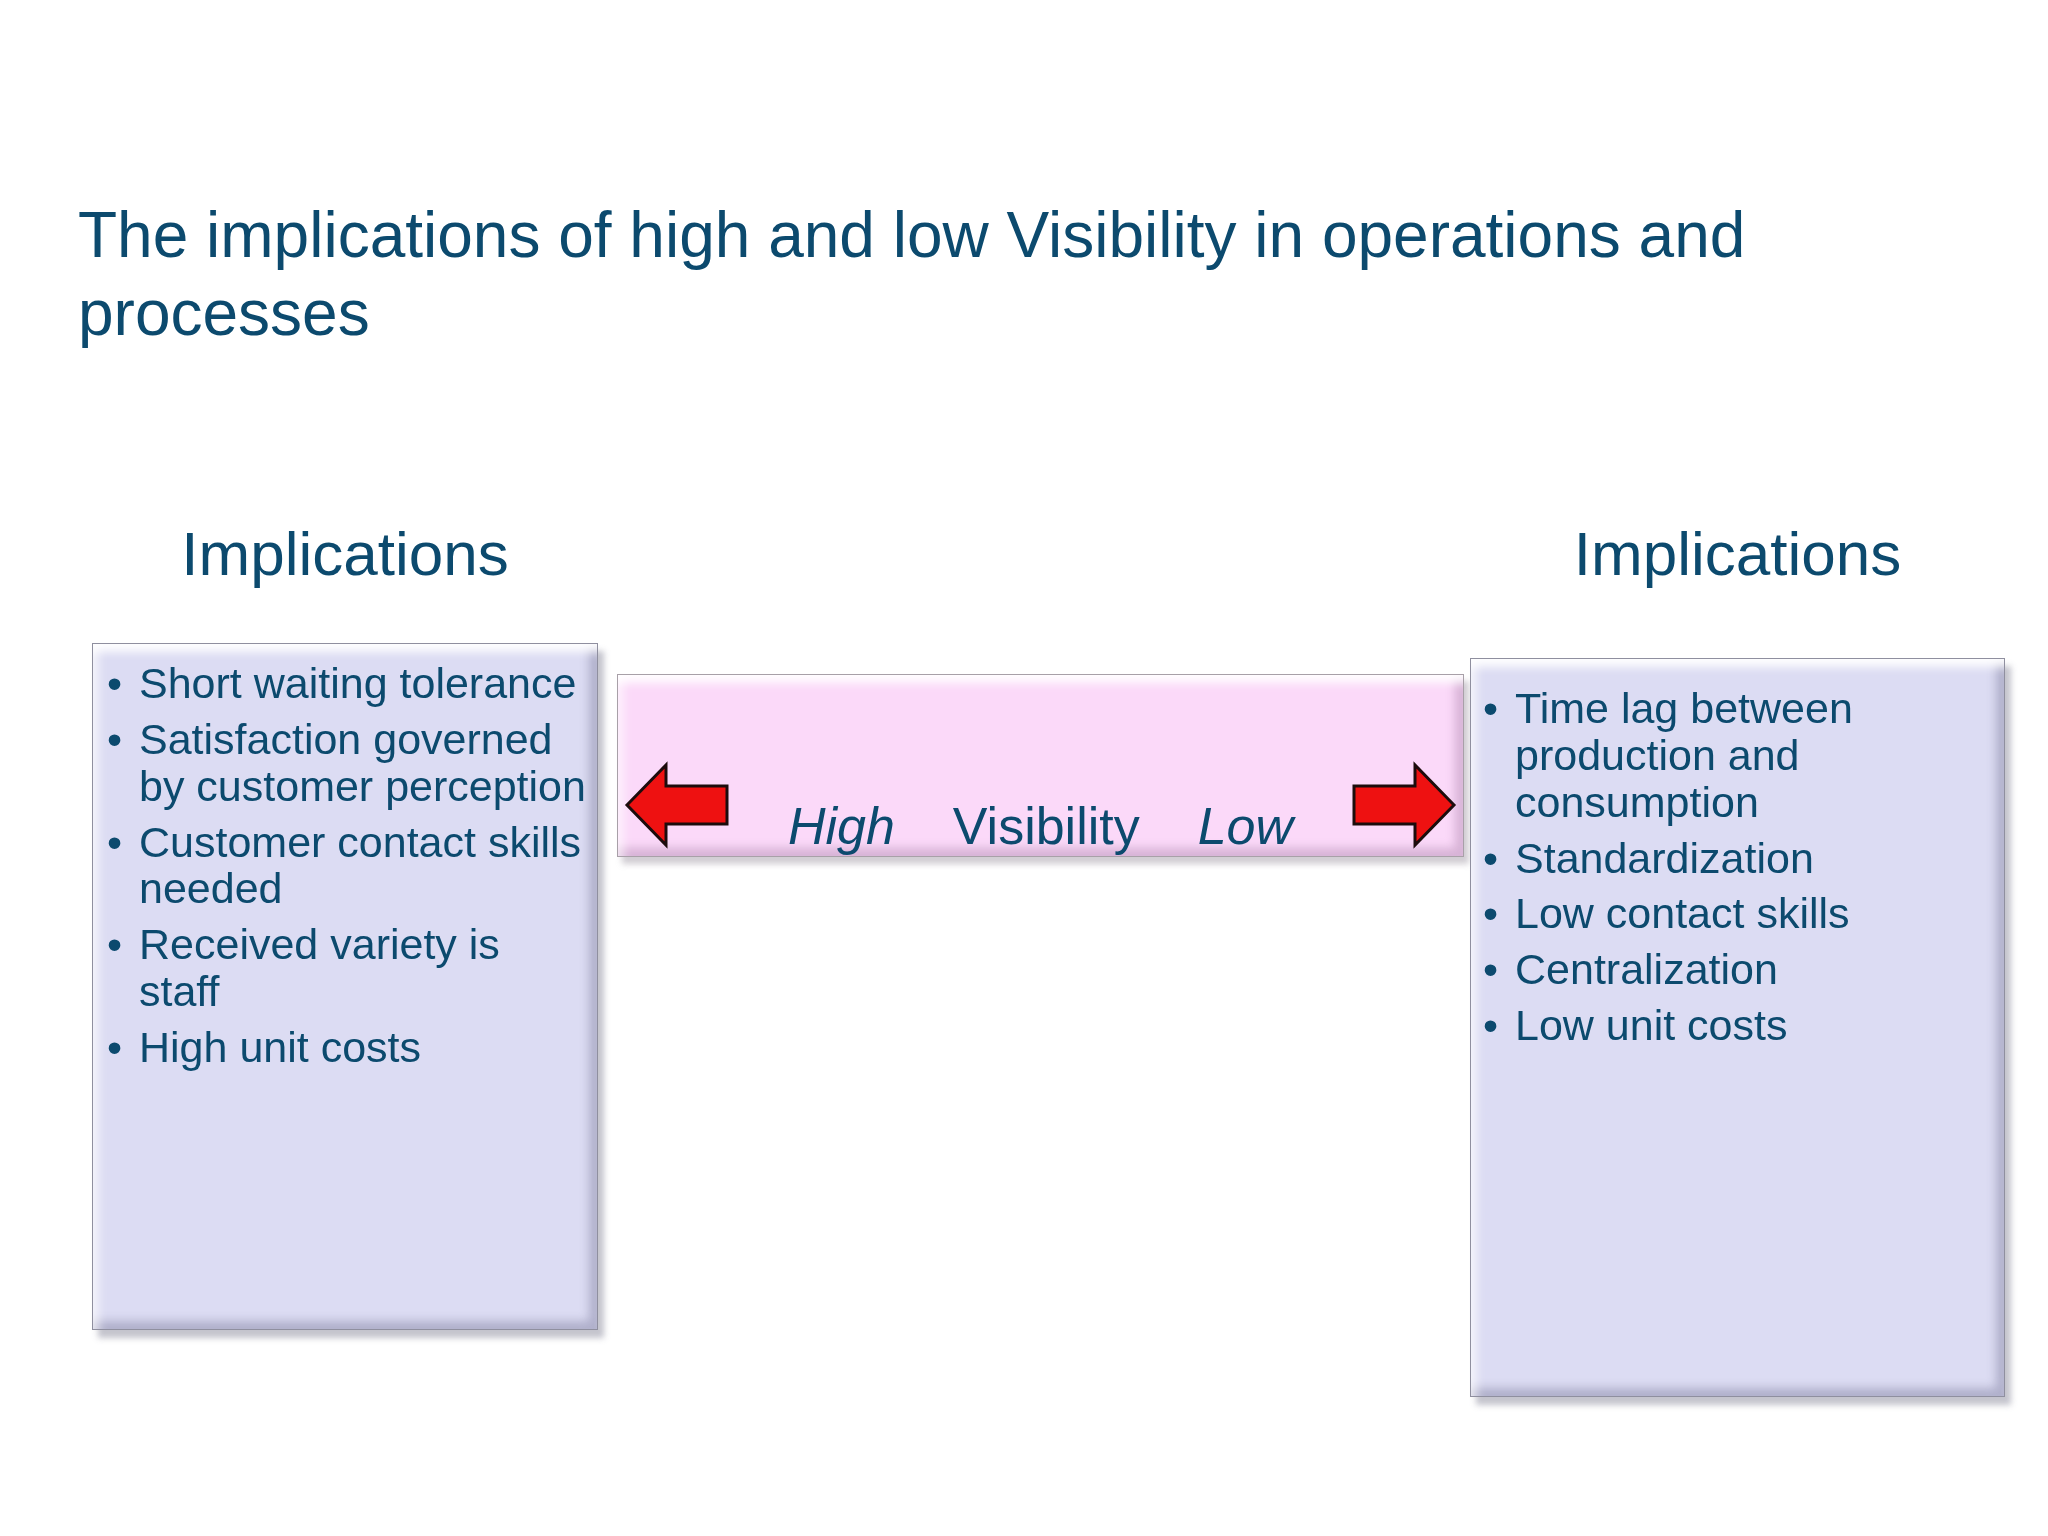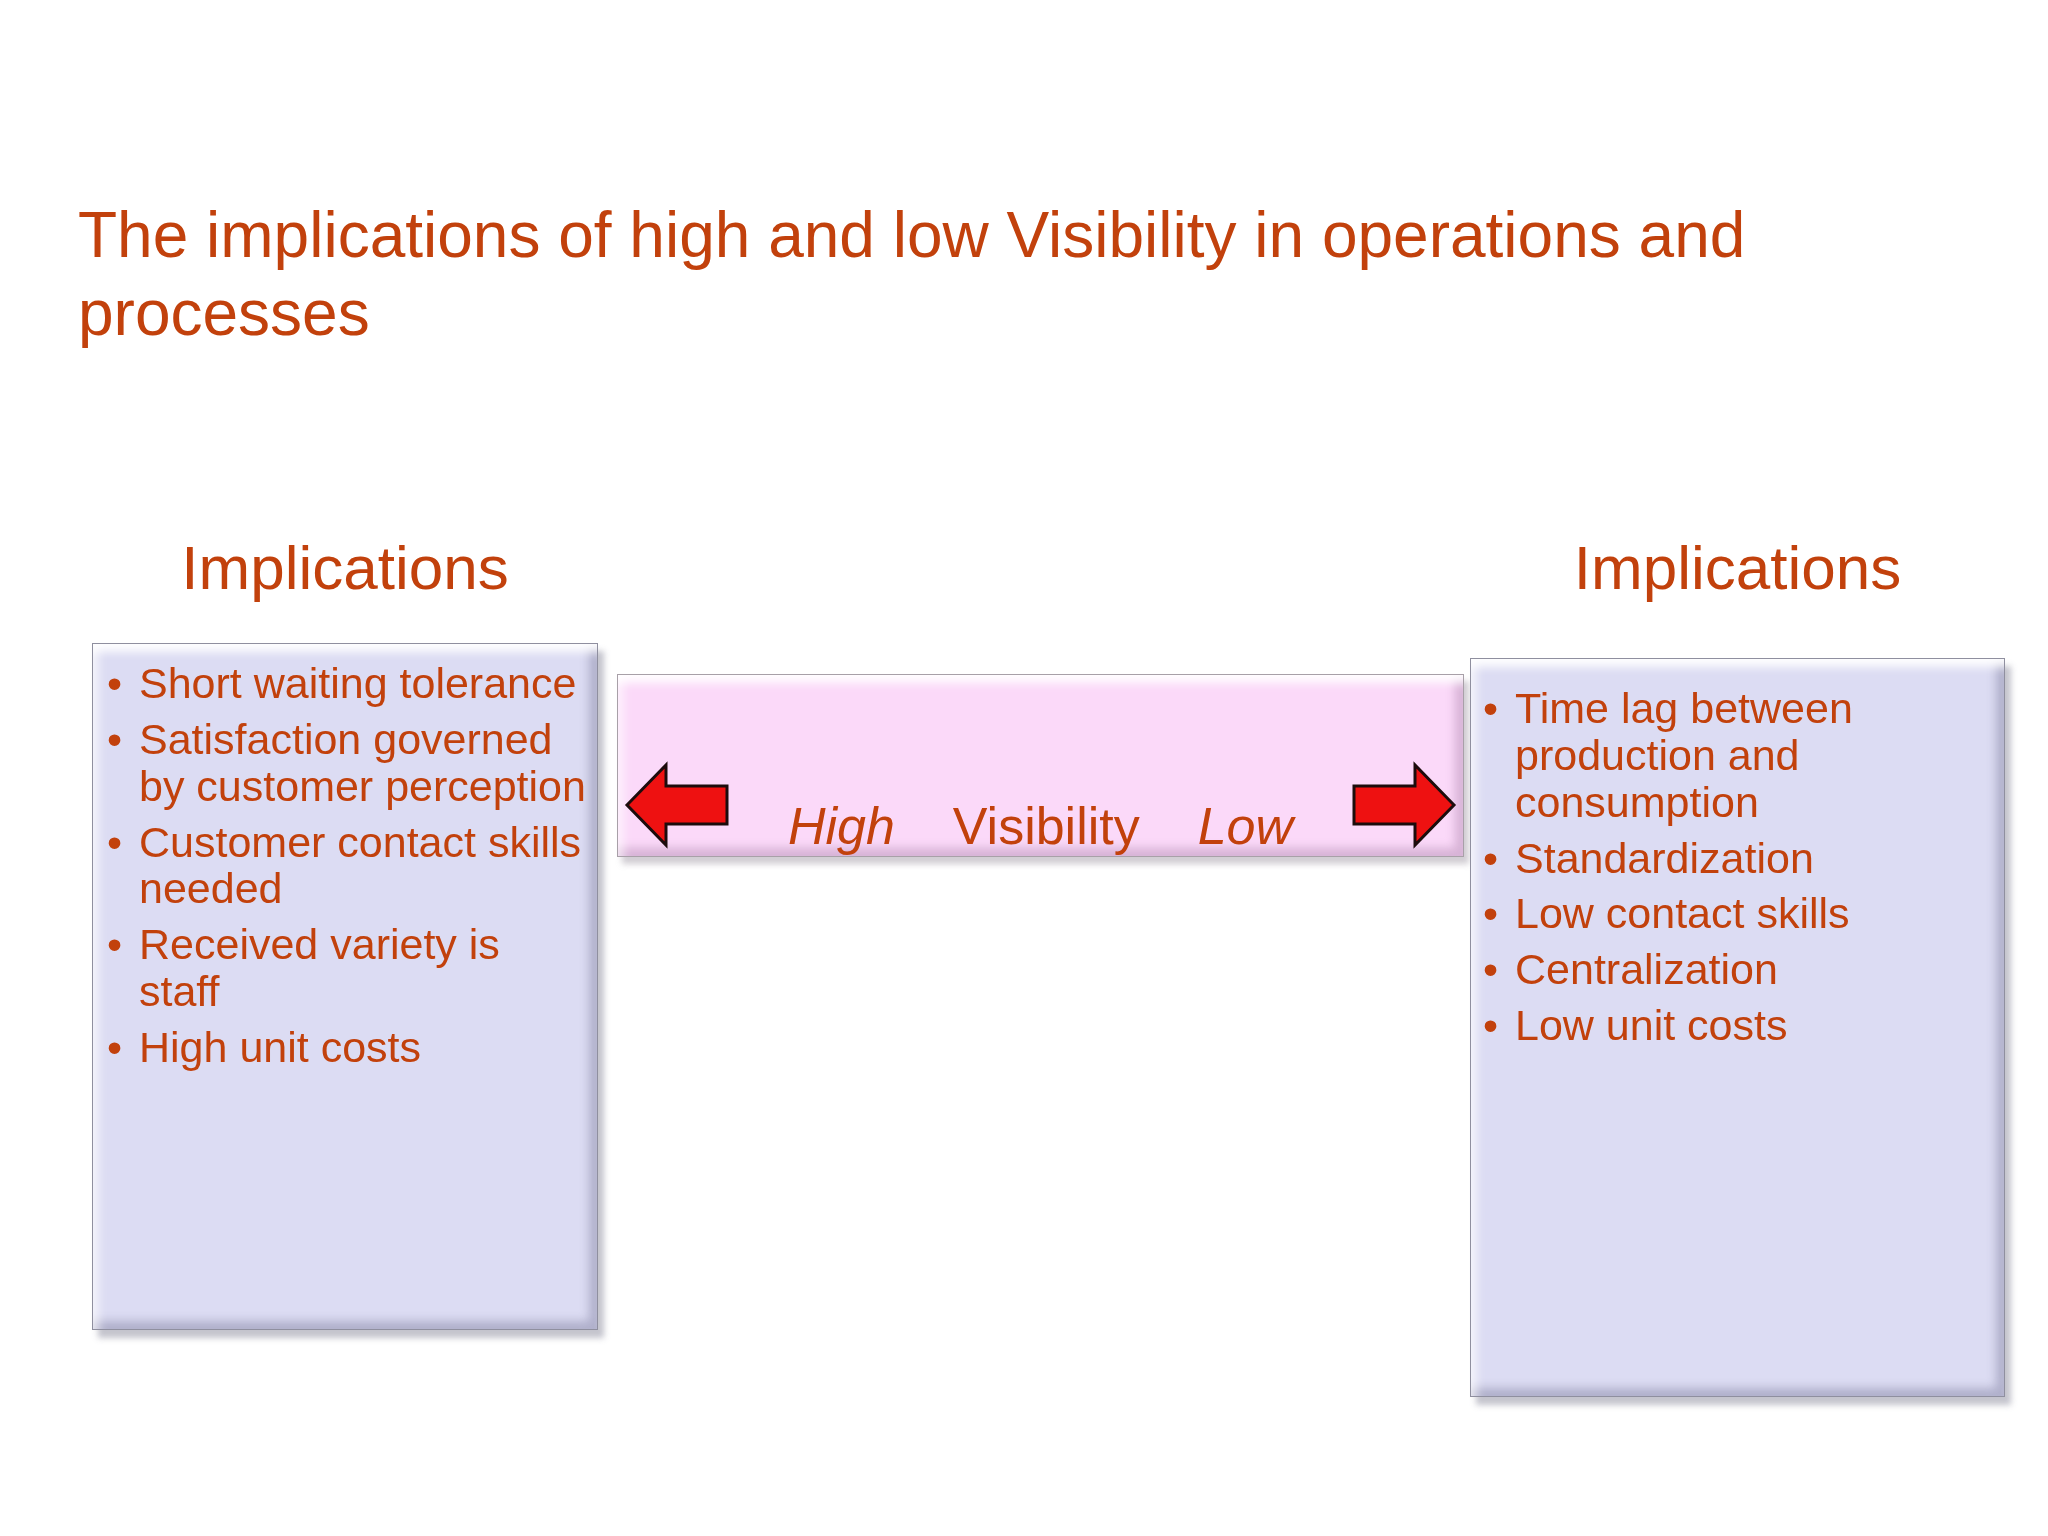--- a/index.html
+++ b/index.html
@@ -1,36 +1,36 @@
 <!DOCTYPE html>
 <html><head>
 <meta charset="utf-8">
 <style>
   html,body{margin:0;padding:0;background:#ffffff;}
   .slide{
     position:relative;
     width:2048px;height:1536px;
     background:#ffffff;
     font-family:"Liberation Sans", sans-serif;
-    color:#c2410c;
+    color:#0c4a6e;
     overflow:hidden;
     border-radius:31px;
   }
   .title{
     position:absolute;
     left:78px;top:196px;
     width:1800px;
     font-size:64px;
     line-height:1.22;
     font-weight:400;
     letter-spacing:0px;
   }
   .col-heading{
     position:absolute;
-    top:532px;
+    top:518px;
     font-size:62px;
     text-align:center;
     font-weight:400;
   }
   .col-heading.left{left:92px;width:506px;}
   .col-heading.right{left:1470px;width:535px;}
   .panel{
     position:absolute;
     background:#dcdcf3;
     border:1px solid #8f8f9f;

